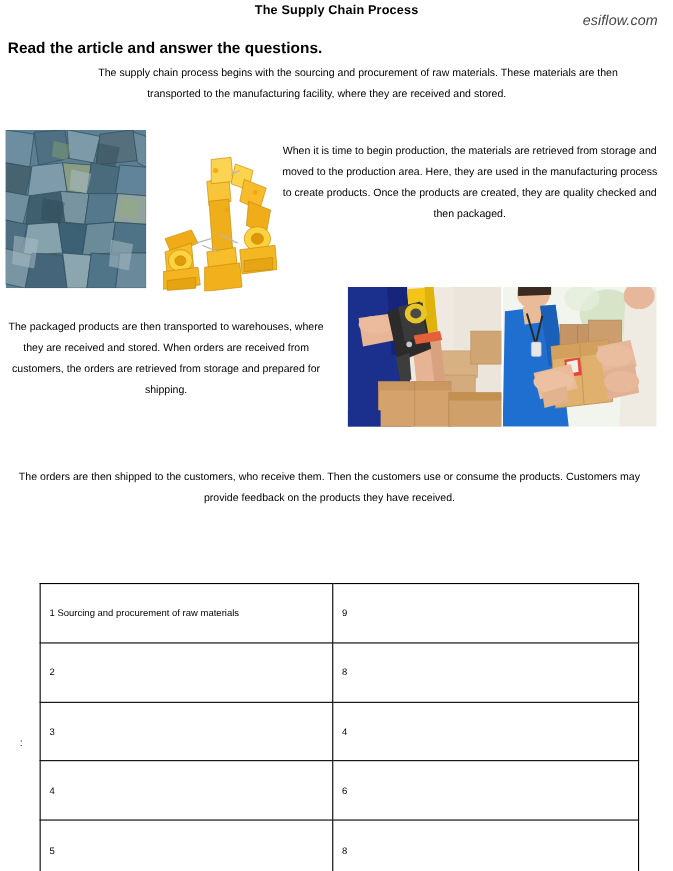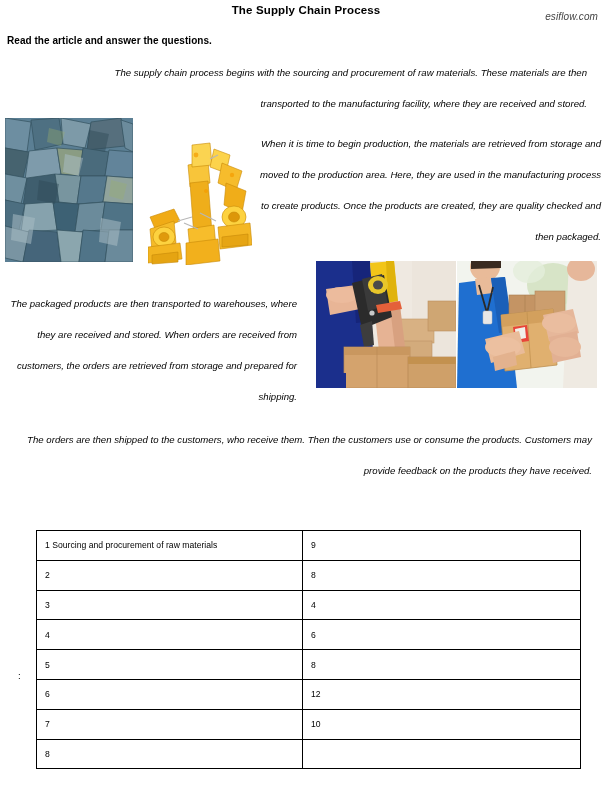--- a/index.html
+++ b/index.html
@@ -28,43 +28,42 @@
     width: 612px;
     text-align: center;
     font-size: 11.5px;
     font-weight: bold;
     letter-spacing: 0.15px;
   }
   .watermark {
     position: absolute;
     top: 11px;
     right: 14px;
-    font-size: 10px;
+    font-size: 13px;
     font-style: italic;
     color: #444444;
     letter-spacing: 0.1px;
   }
 
   
   .instruction {
     position: absolute;
-    font-size: 10px;
+    font-size: 14px;
     font-weight: bold;
     letter-spacing: 0.05px;
   }
   #instruction-1 { top: 35px; left: 7px; }
   #instruction-2 { top: 494px; left: 25px; }
 
   .para {
     position: absolute;
     font-size: 9.6px;
-    line-height: 31px;
-    text-align: right;
+    line-height: 19px;
+    text-align: center;
     letter-spacing: 0.01px;
-    font-style: italic;
   }
   #para-1 {
     top: 57px;
     left: 7px;
     width: 580px;
     text-indent: 57px;
   }
   #para-2 {
     top: 128px;
     left: 253px;
@@ -115,21 +114,21 @@
     position: absolute;
     left: 36px;
     top: 530px;
     width: 512px;
     border-collapse: collapse;
     table-layout: fixed;
   }
   #steps-table td {
     border: 1px solid #000000;
     height: 28.8px;
-    padding: 0 8px;
+    padding: 12px 8px;
     font-size: 8.6px;
     vertical-align: middle;
     letter-spacing: 0.02px;
   }
   #steps-table td.col-left  { width: 249px; }
   #steps-table td.col-right { width: 261px; }
 </style>
 </head>
 <body>
 

